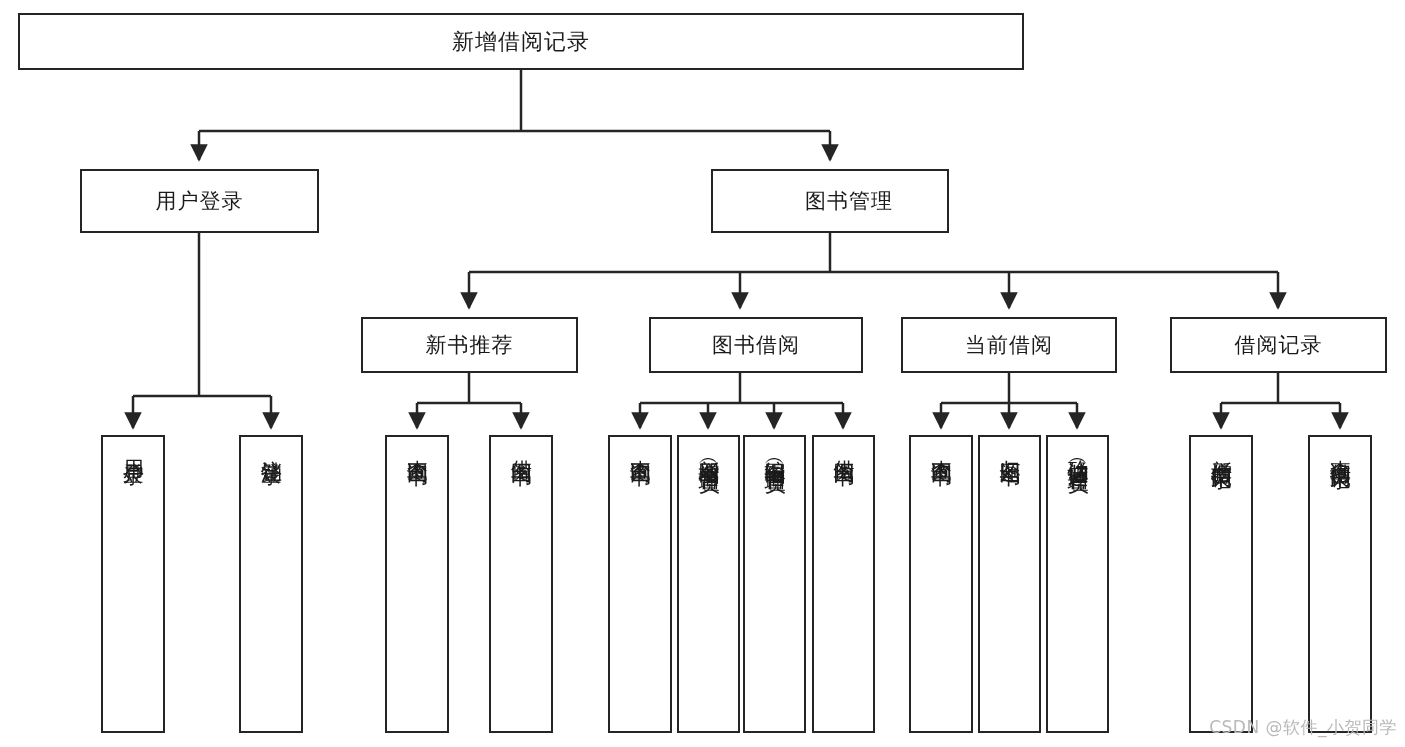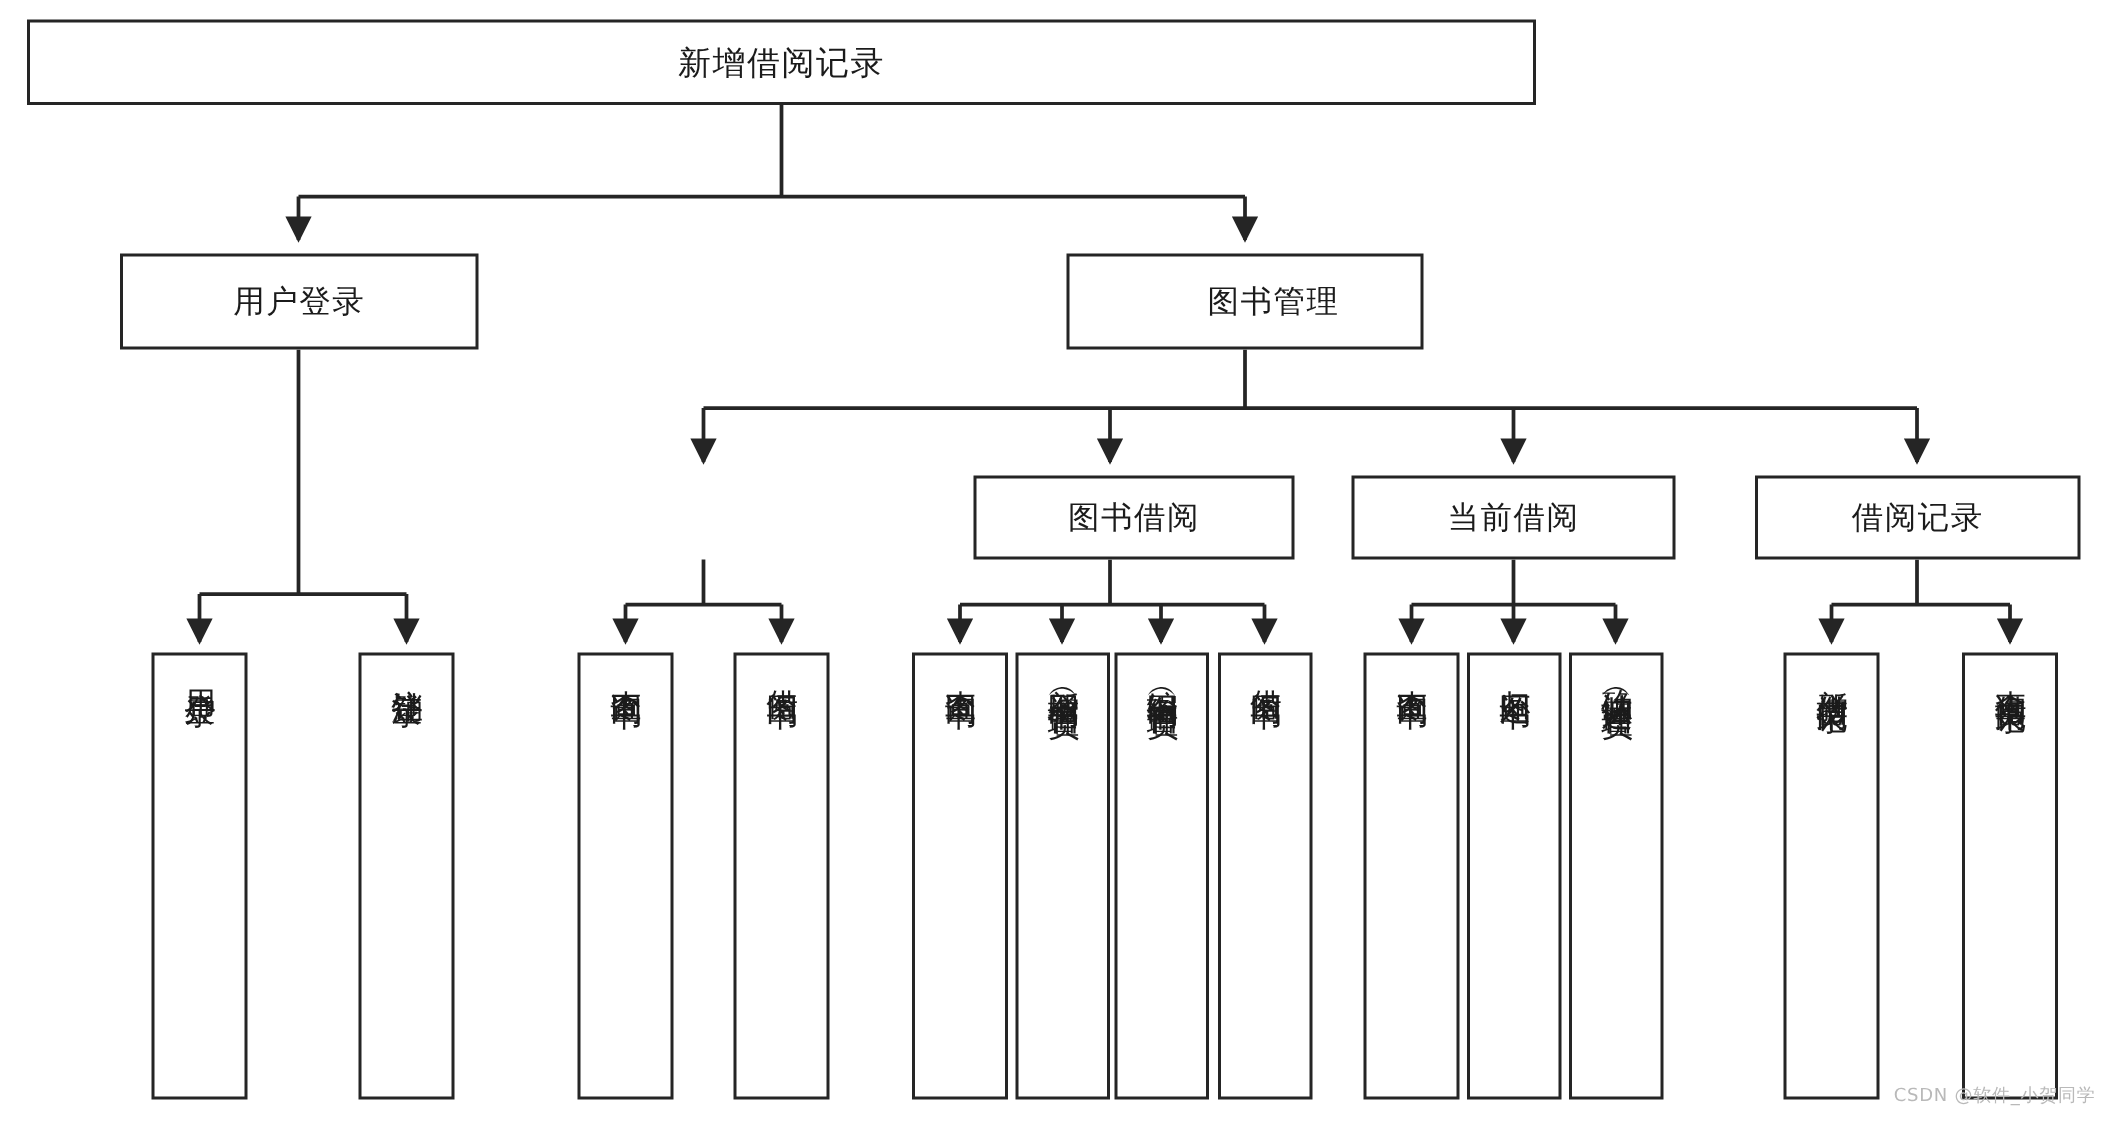--- a/index.html
+++ b/index.html
@@ -54,21 +54,21 @@
     white-space: nowrap;
   }
   .htext {
     white-space: nowrap;
     letter-spacing: 1px;
   }
   #watermark {
     position: absolute;
     right: 8px;
     bottom: 8px;
-    font-size: 12px;
+    font-size: 17px;
     color: #b9b9b9;
     letter-spacing: 0.5px;
     white-space: nowrap;
   }
 </style>
 </head>
 <body>
 
 <div id="canvas">
 
@@ -127,20 +127,23 @@
   </div>
 
   <div class="node level2" style="left:80px; top:169px; width:239px; height:64px;">
     <span class="htext">用户登录</span>
   </div>
 
   <div class="node level2" style="left:711px; top:169px; width:238px; height:64px;padding-left:38px;">
     <span class="htext">图书管理</span>
   </div>
 
+  <div class="node level2" style="left:361px; top:317px; width:217px; height:56px;">
+    <span class="htext">新书推荐</span>
+  </div>
 
   <div class="node level2" style="left:633px; top:317px; width:214px; height:56px;margin-left:16px;">
     <span class="htext">图书借阅</span>
   </div>
 
   <div class="node level2" style="left:901px; top:317px; width:216px; height:56px;">
     <span class="htext">当前借阅</span>
   </div>
 
   <div class="node level2" style="left:1170px; top:317px; width:217px; height:56px;">

